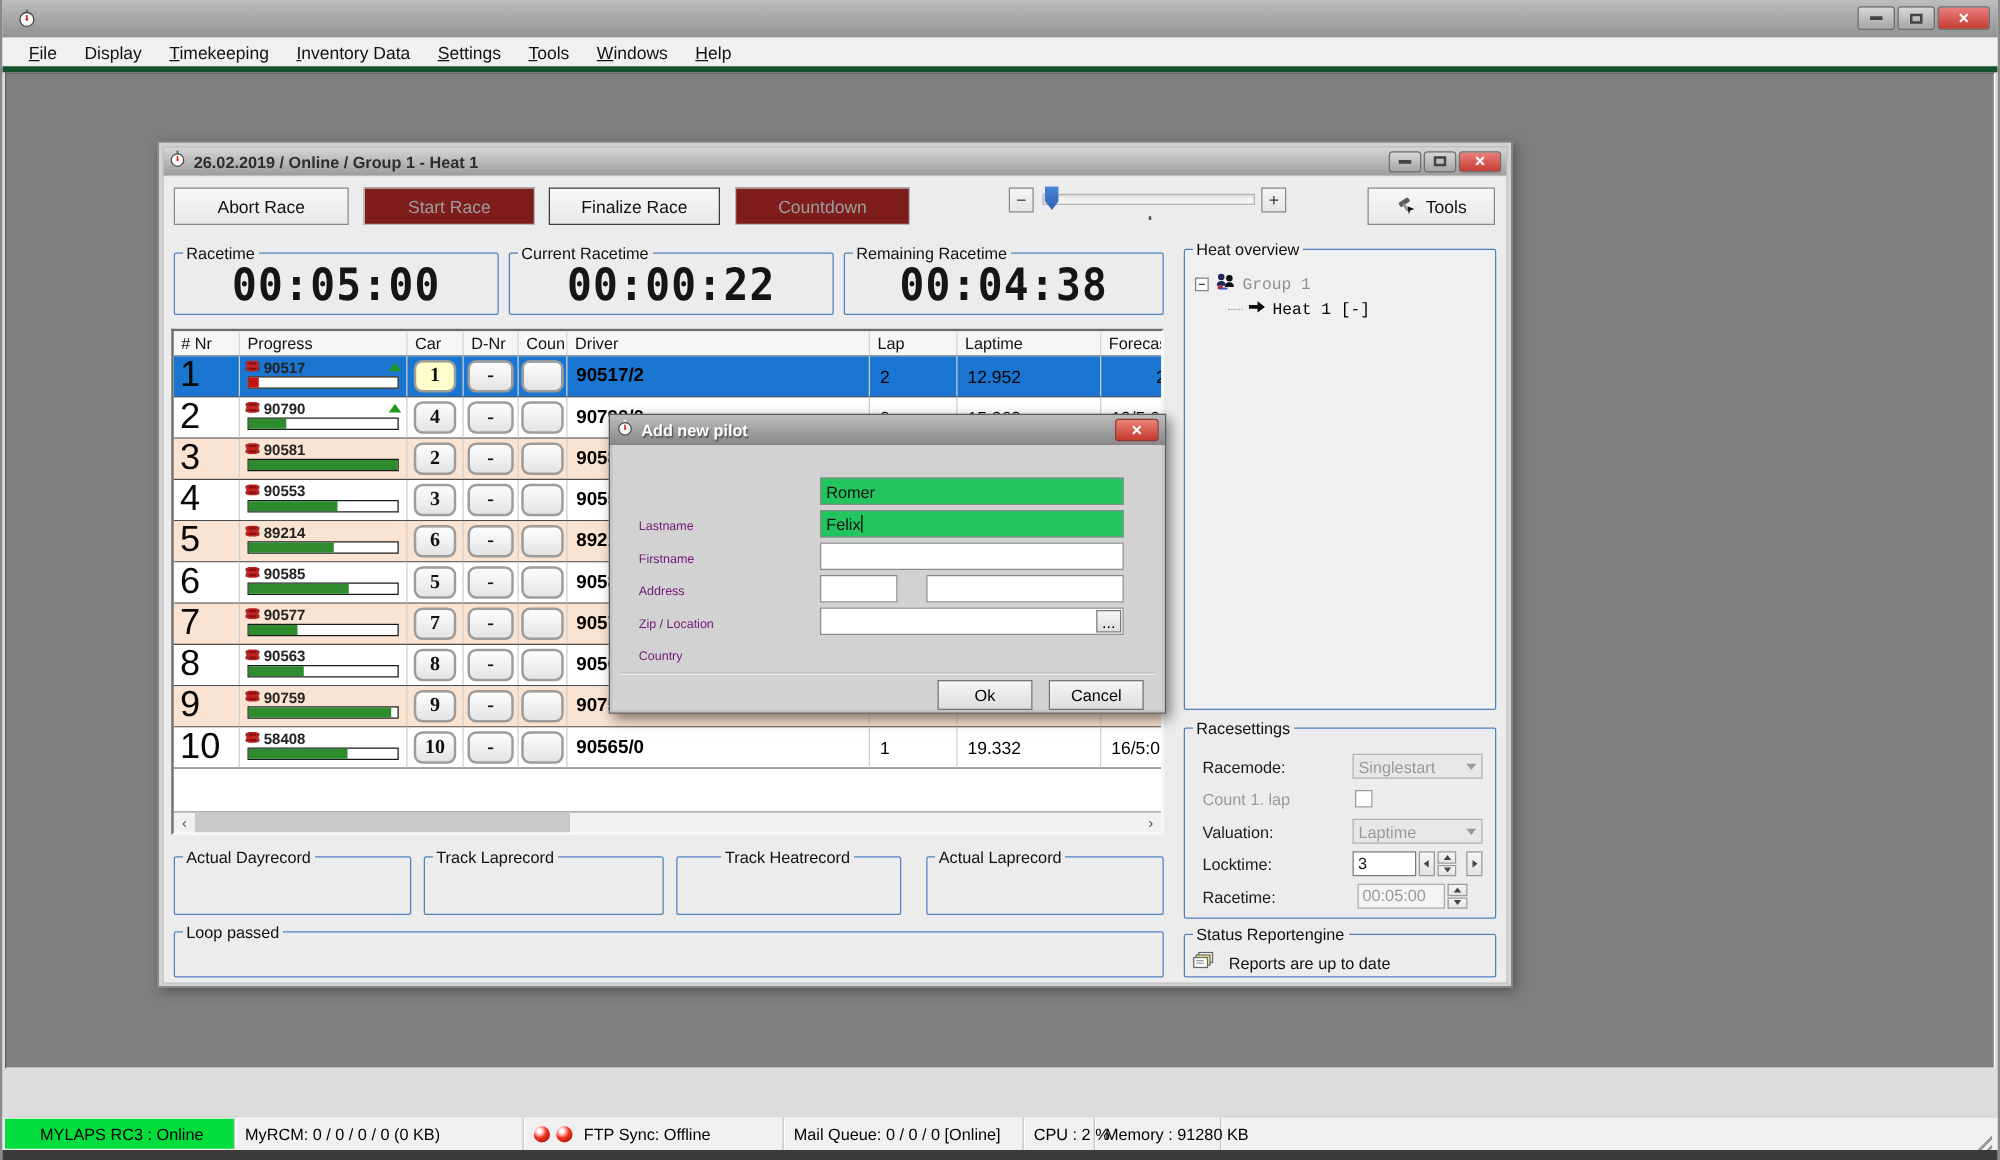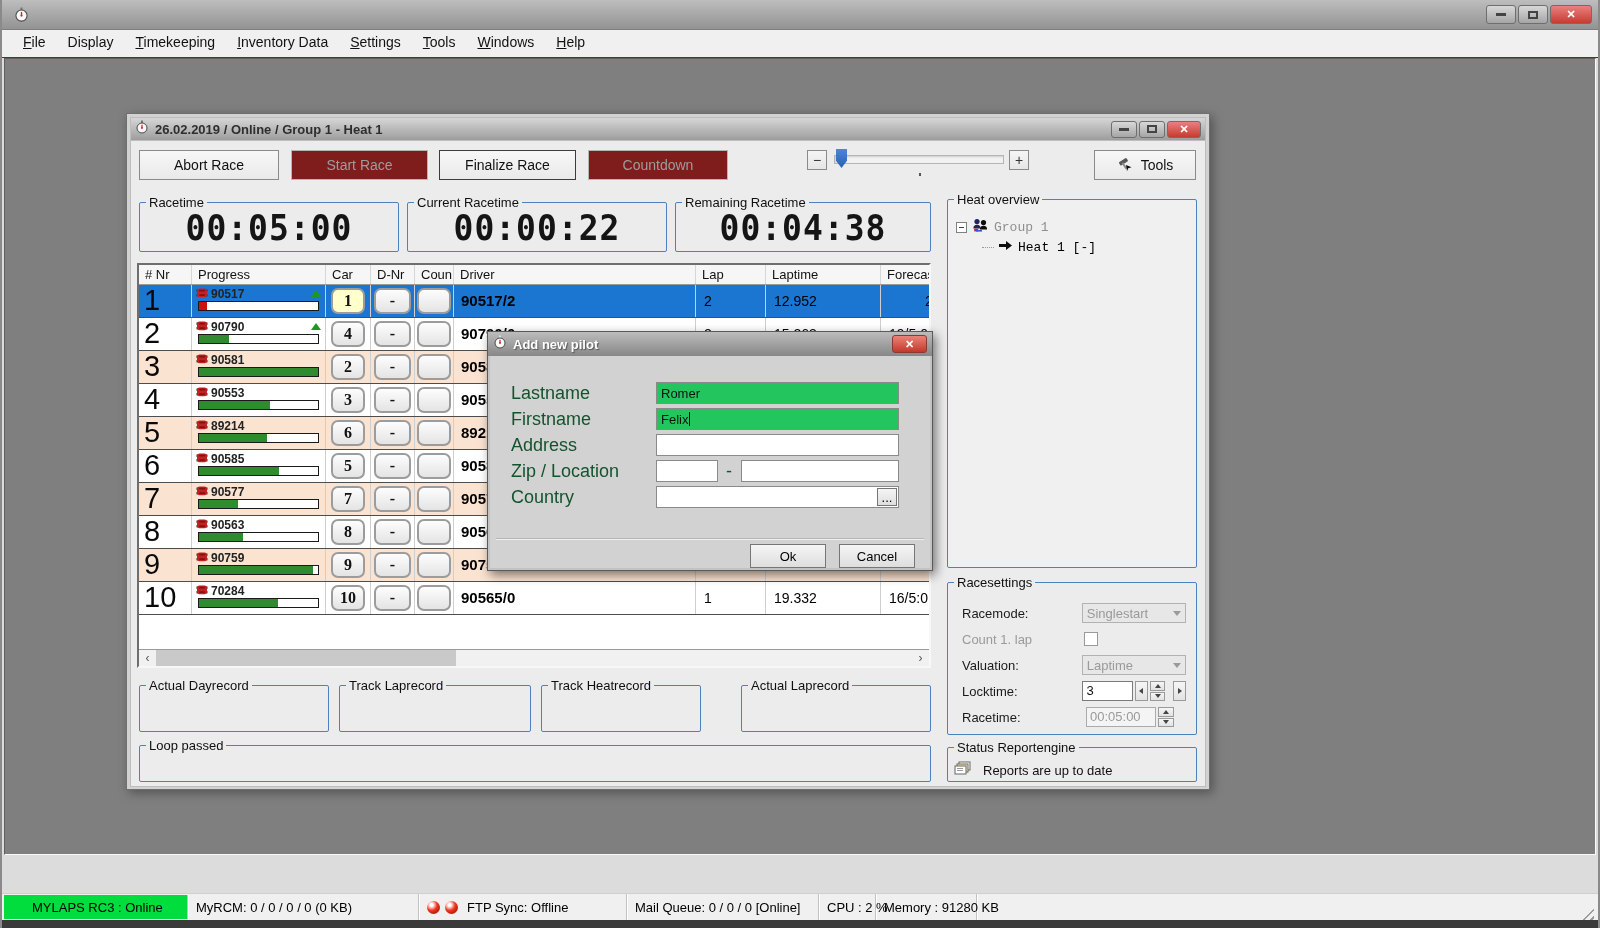--- a/index.html
+++ b/index.html
@@ -15,21 +15,21 @@
   .win-controls { margin-left:auto; display:flex; gap:2px; }
   .wbtn { width:30px; height:19px; border:1px solid #6e6e6e; border-radius:3px;
     background:linear-gradient(#d8d8d8,#a5a5a5); display:flex; align-items:center; justify-content:center;
     font-size:11px; color:#333; }
   .wbtn.close { width:42px; background:linear-gradient(#e98080,#c63c31); color:#fff; font-weight:bold; }
   .wbtn .minbar { width:10px; height:3px; background:#444; }
   .wbtn .maxbox { width:10px; height:8px; border:2px solid #444; }
 
   
   .menubar { position:absolute; left:0; top:30px; width:100%; height:28px; background:#f0f0f0;
-    border-bottom:1px solid #14532d; display:flex; padding-left:10px; }
+    border-bottom:5px solid #14532d; display:flex; align-items:center; padding-left:10px; }
   .menu-item { padding:4px 11px; font-size:14px; color:#111; }
 
   
   .mdi { position:absolute; left:0; top:58px; width:100%; height:835px; background:#dcdcdc; }
   .desktop { position:absolute; left:2px; top:0; right:2px; bottom:38px; background:#7f7f7f;
     border:1px solid #5f5f5f; border-bottom-color:#fafafa; border-right-color:#fafafa; }
 
   
   .race-window { position:absolute; left:121px; top:54px; width:1084px; height:677px;
     background:#d2d2d2; border:1px solid #6f6f6f; padding:3px; box-shadow:3px 3px 10px rgba(0,0,0,.35); }
@@ -115,21 +115,21 @@
   .report-line { display:flex; align-items:center; gap:10px; padding:6px 6px; font-size:13px; color:#111; }
 
   
   .dialog { position:absolute; left:482px; top:272px; width:446px; height:240px; background:#d2d2d2;
     border:1px solid #5a5a5a; box-shadow:3px 4px 10px rgba(0,0,0,.5), inset 0 0 0 2px #c3c3c3; }
   .dlg-title { height:24px; background:linear-gradient(#bcbcbc,#878787); display:flex; align-items:center; padding:0 5px; }
   .dlg-title .t { color:#fff; font-weight:bold; font-size:13px; margin-left:6px; text-shadow:1px 1px 1px #555; }
   .dlg-close { margin-left:auto; width:35px; height:18px; border:1px solid #8c3a31; border-radius:3px;
     background:linear-gradient(#ea8378,#c3392c); color:#fff; font-weight:bold; font-size:11px;
     display:flex; align-items:center; justify-content:center; }
-  .drow { position:absolute; left:23px; font-size:18px; color:#14532d; height:22px; display:flex; align-items:center; }
+  .drow { position:absolute; left:23px; font-size:10px; color:#701a75; height:22px; display:flex; align-items:center;margin-top:28px; }
   .tinput { position:absolute; height:22px; background:#fff; border:1px solid #8a8a8a; font-size:13px;
     padding:2px 4px; color:#111; display:flex; align-items:center; }
   .tinput.yellow { background:#22c55e; }
   .caret { display:inline-block; width:1px; height:14px; background:#000; margin-left:1px; }
   .dlg-sep { position:absolute; left:8px; right:8px; top:206px; border-top:1px solid #b5b5b5; border-bottom:1px solid #efefef; }
   .dbtn { position:absolute; top:212px; width:76px; height:24px; background:linear-gradient(#f5f5f5,#dedede);
     border:1px solid #767676; font-size:13px; display:flex; align-items:center; justify-content:center; }
 
   
   .statusbar { position:absolute; left:0; bottom:8px; width:100%; height:27px; background:#f0f0f0;
@@ -568,21 +568,21 @@
                     <div class="pline">
                       <span><svg width="12" height="10" viewBox="0 0 12 10">
                           <rect x="0.5" y="1.5" width="2" height="2.4" fill="#333"></rect>
                           <rect x="0.5" y="6" width="2" height="2.4" fill="#333"></rect>
                           <rect x="9.5" y="1.5" width="2" height="2.4" fill="#333"></rect>
                           <rect x="9.5" y="6" width="2" height="2.4" fill="#333"></rect>
                           <rect x="1" y="0.6" width="10" height="8.6" rx="2.6" fill="#c32222"></rect>
                           <rect x="3" y="1.8" width="6.2" height="1.7" rx="0.8" fill="#871111"></rect>
                           <rect x="3" y="6.2" width="6.2" height="1.7" rx="0.8" fill="#871111"></rect>
                         </svg></span>
-                      <span>70284</span>
+                      <span>58408</span>
                     </div>
                     <div class="pbar">
                       <div class="pfill" style="width: 66%;"></div>
                     </div>
                   </div>
                   <div class="tc center">
                     <span class="chip">10</span>
                   </div>
                   <div class="tc center">
                     <span class="chip wide">-</span>
@@ -604,21 +604,21 @@
               <div class="harrow">›</div>
             </div>
           </div>
 
           <fieldset class="gb" style="left:8px;top:537px;width:190px;height:54px;">
             <legend>Actual Dayrecord</legend>
           </fieldset>
           <fieldset class="gb" style="left:208px;top:537px;width:192px;height:54px;">
             <legend>Track Laprecord</legend>
           </fieldset>
-          <fieldset class="gb" style="left:410px;top:537px;width:160px;height:54px;">
+          <fieldset class="gb" style="left:410px;top:537px;width:180px;height:54px;padding-left:29px;">
             <legend>Track Heatrecord</legend>
           </fieldset>
           <fieldset class="gb" style="left:610px;top:537px;width:190px;height:54px;">
             <legend>Actual Laprecord</legend>
           </fieldset>
           <fieldset class="gb" style="left:8px;top:597px;width:792px;height:44px;">
             <legend>Loop passed</legend>
           </fieldset>
 
           <fieldset class="gb" style="left:816px;top:51px;width:250px;height:376px;background:#f0f0f0;">

